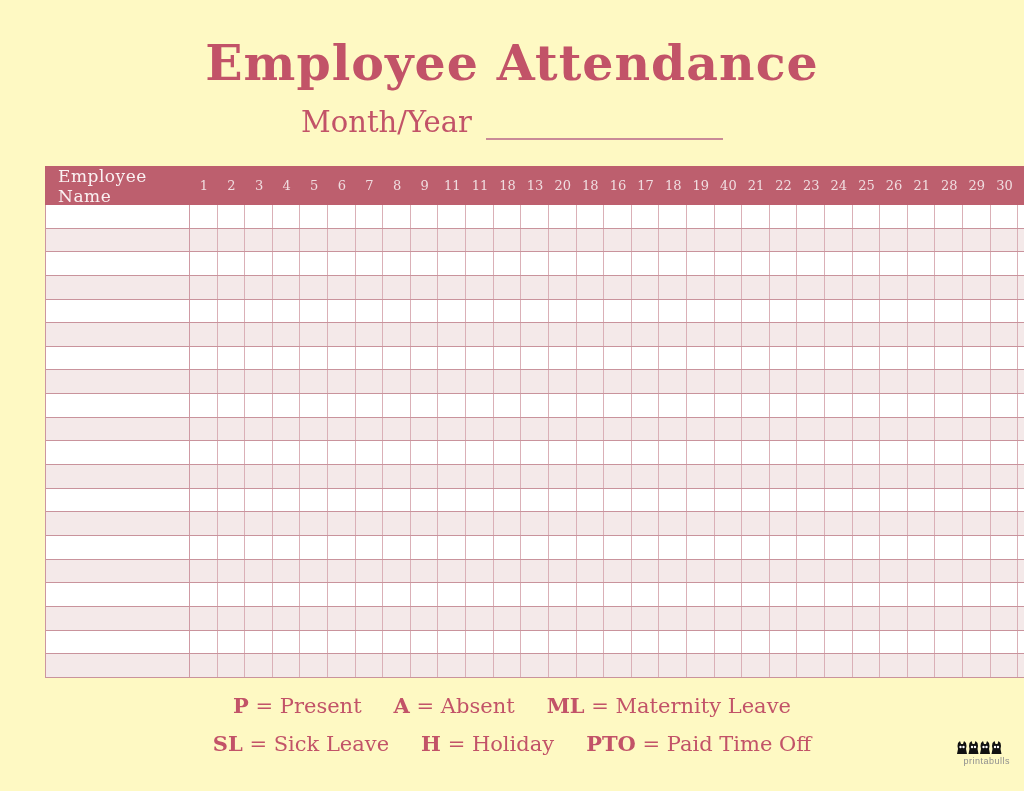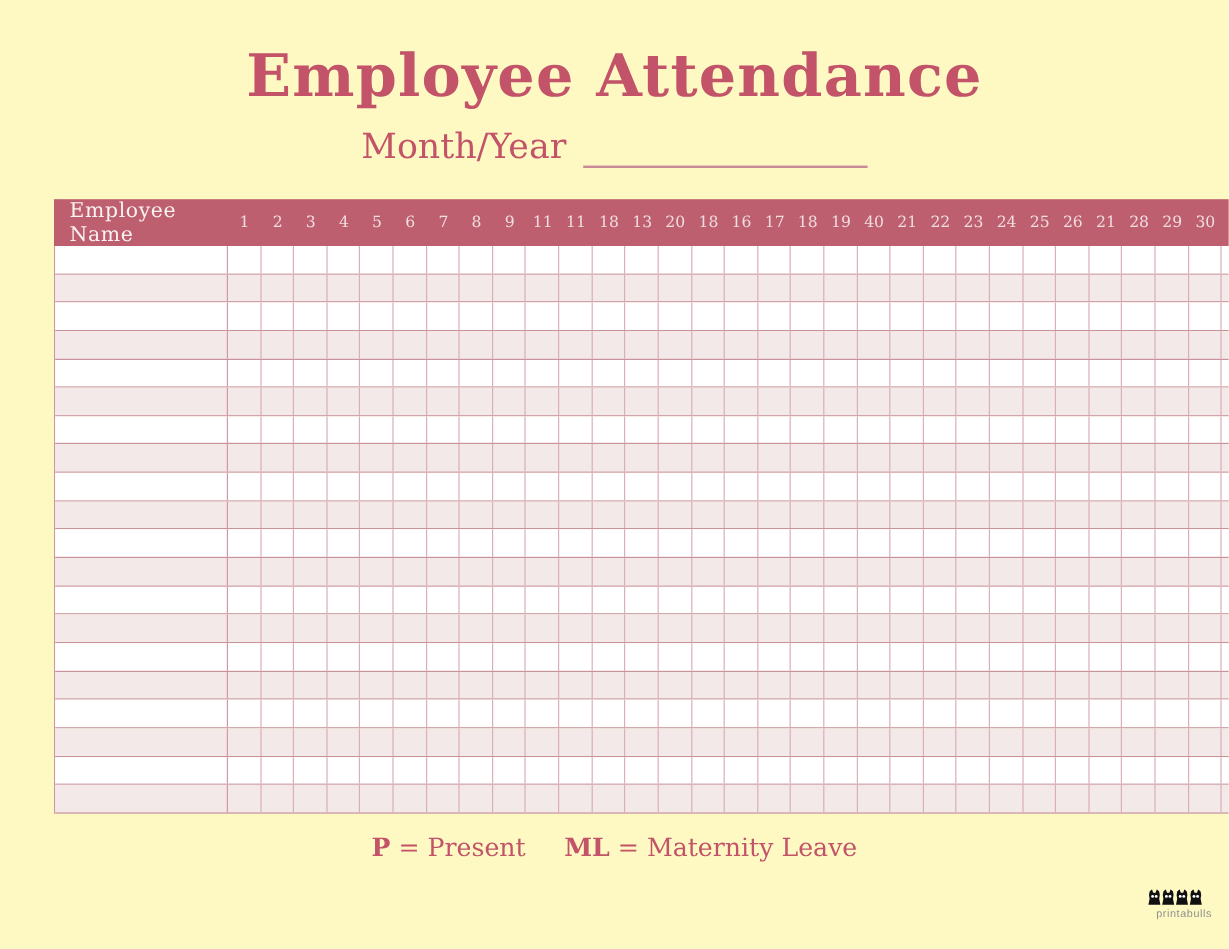--- a/index.html
+++ b/index.html
@@ -850,21 +850,27 @@
           <div class="day-cell"></div>
           <div class="day-cell"></div>
           <div class="day-cell"></div>
         </div>
       </div>
   </div>
 
   <div class="legend">
     <div class="legend-row">
         <span><span class="legend-key">P</span><span> = Present</span></span>
+        <span><span class="legend-key">A</span><span> = Absent</span></span>
         <span><span class="legend-key">ML</span><span> = Maternity Leave</span></span>
+      </div>
+    <div class="legend-row">
+        <span><span class="legend-key">SL</span><span> = Sick Leave</span></span>
+        <span><span class="legend-key">H</span><span> = Holiday</span></span>
+        <span><span class="legend-key">PTO</span><span> = Paid Time Off</span></span>
       </div>
   </div>
 
   <div class="logo">
     <svg class="logo-dogs" width="46" height="15" viewBox="0 0 46 15">
       <g fill="#111111">
         <g transform="translate(0,0)">
           <path d="M2 2 L4 0 L5 3 L7 3 L8 0 L10 2 Q11 5 10 8 L11 13 L1 13 L2 8 Q1 5 2 2 Z"></path>
           <circle cx="4.5" cy="6" r="1.2" fill="#ffffff"></circle>
           <circle cx="7.5" cy="6" r="1.2" fill="#ffffff"></circle>

